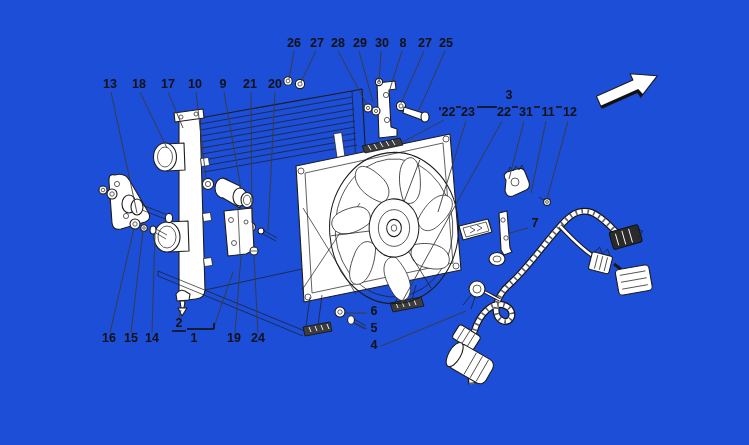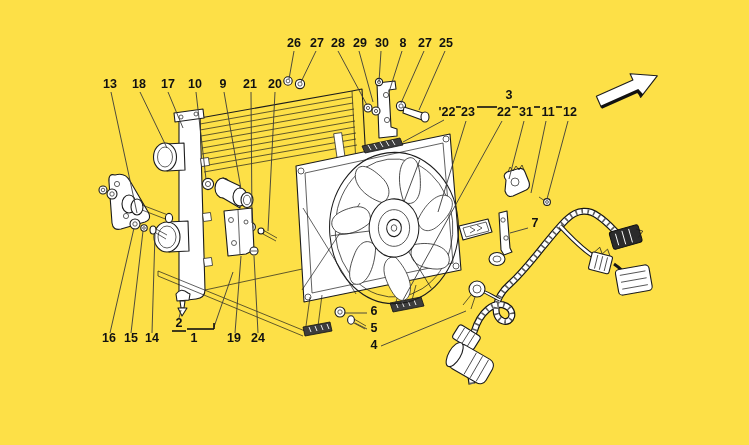--- a/index.html
+++ b/index.html
@@ -1,17 +1,17 @@
 <!DOCTYPE html>
 <html><head>
 <meta charset="utf-8">
 <style>
   html,body{margin:0;padding:0;background:#e8e8e8;}
   .page{
-    position:relative;width:749px;height:445px;background:#fde047;
+    position:relative;width:749px;height:445px;background:#1d4ed8;
     font-family:"Liberation Sans",sans-serif;overflow:hidden;margin:0 auto;
   }
   svg{display:block;}
   .callout{
     font-family:"Liberation Sans",sans-serif;
     font-weight:bold;font-size:12.5px;fill:#111111;
   }
   .leader{stroke:#3a3a3a;stroke-width:0.9;}
   .mark{stroke:#111111;stroke-width:1.6;}
   .ink{stroke:#1c1c1c;fill:none;stroke-width:1.1;stroke-linejoin:round;stroke-linecap:round;}

